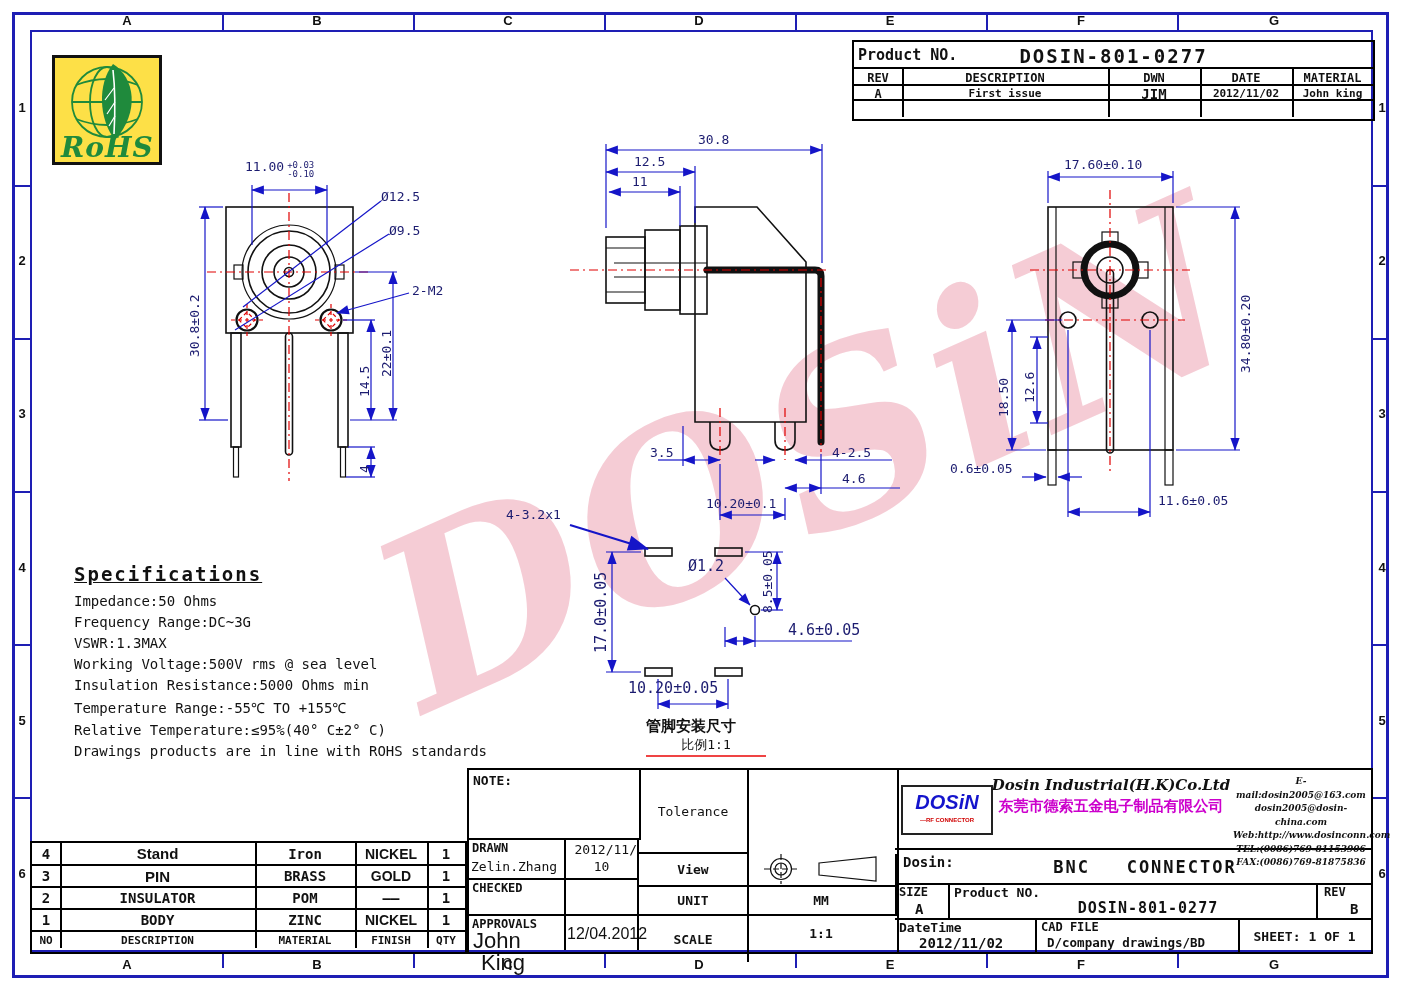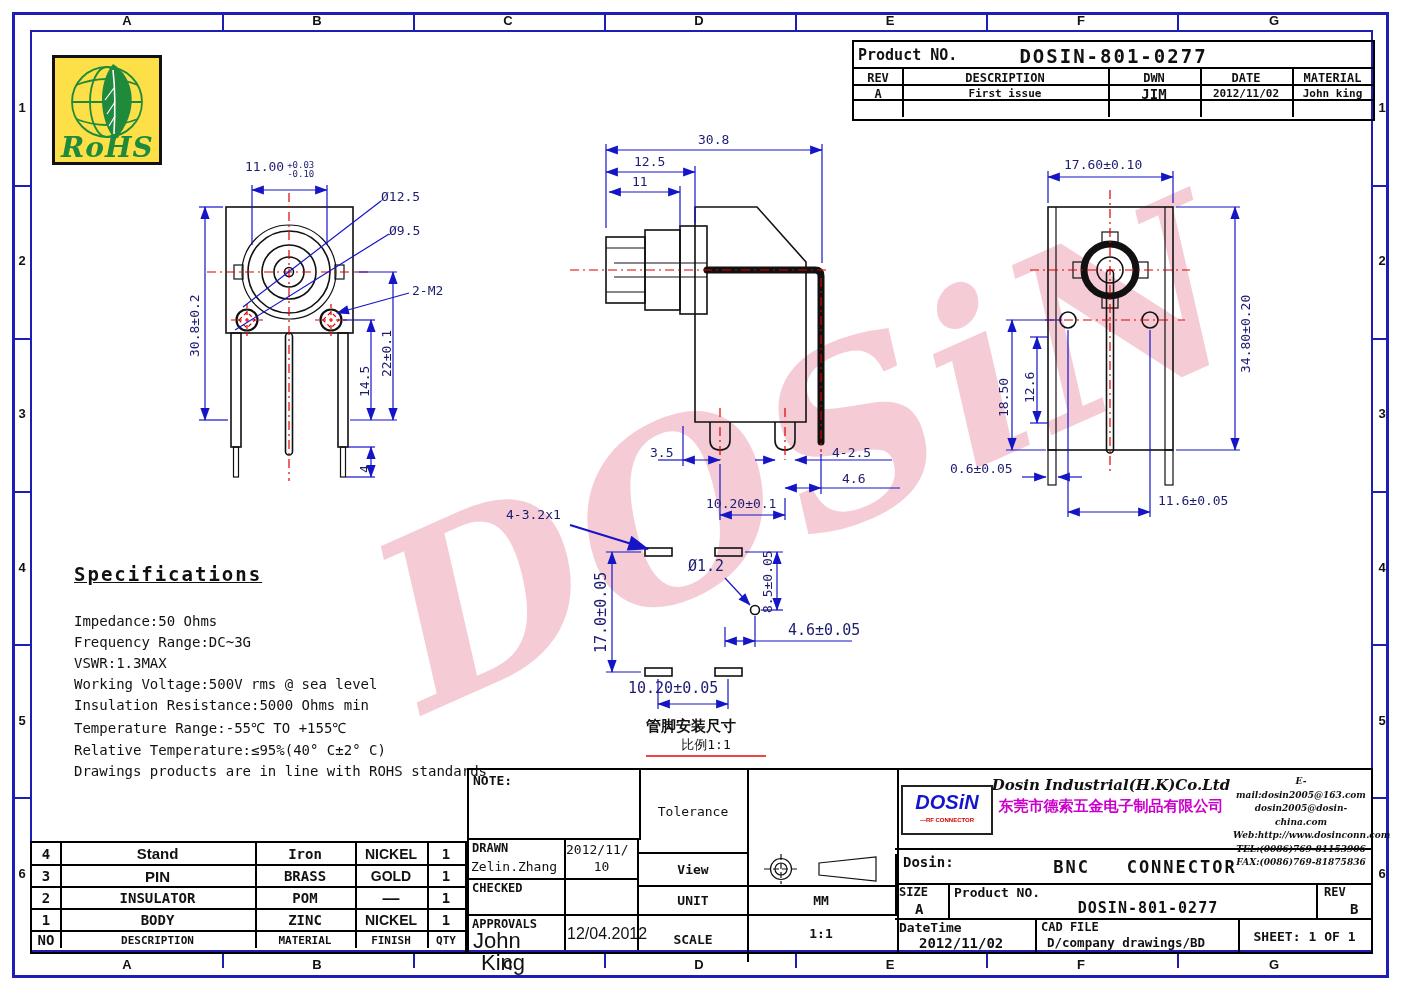--- a/index.html
+++ b/index.html
@@ -366,21 +366,21 @@
     <div class="d dv dL" style="left:92px;top:158px">17.0±0.05</div>
     <div class="d dL" style="left:188px;top:62px">Ø1.2</div>
     <div class="d dv" style="left:260px;top:118px">8.5±0.05</div>
     <div class="d dL" style="left:288px;top:126px">4.6±0.05</div>
     <div class="d dL" style="left:128px;top:184px">10.20±0.05</div>
     <div class="abs" style="left:146px;top:222px;width:120px;text-align:left;font:bold 15px 'DejaVu Sans Mono',monospace;border-bottom:2px solid #ef4444;padding-bottom:19px">管脚安装尺寸</div>
     <div class="abs" style="left:146px;top:241px;width:120px;text-align:center;font:13px 'DejaVu Sans Mono',monospace">比例1:1</div>
   </div>
 
   <div class="abs" style="left:74px;top:563px;width:430px">
-    <div style="font:bold 19px 'DejaVu Sans Mono',monospace;text-decoration:underline;letter-spacing:2px;margin-bottom:28px">Specifications</div>
+    <div style="font:bold 19px 'DejaVu Sans Mono',monospace;text-decoration:underline;letter-spacing:2px;margin-bottom:8px">Specifications</div>
     <div class="spec-line">Impedance:50 Ohms</div>
     <div class="spec-line">Frequency Range:DC~3G</div>
     <div class="spec-line">VSWR:1.3MAX</div>
     <div class="spec-line">Working Voltage:500V rms @ sea level</div>
     <div class="spec-line">Insulation Resistance:5000 Ohms min</div>
     <div class="spec-line">Temperature Range:-55℃ TO +155℃</div>
     <div class="spec-line">Relative Temperature:≤95%(40° C±2° C)</div>
     <div class="spec-line">Drawings products are in line with ROHS standards</div>
   </div>
 
@@ -403,38 +403,38 @@
     <div class="cell ctr br bb" style="left:223px;top:45px;width:100px;height:20px;font-size:14px">POM</div>
     <div class="cell ctr br bb" style="left:323px;top:45px;width:72px;height:20px;font-size:14px">——</div>
     <div class="cell ctr bb" style="left:395px;top:45px;width:38px;height:20px;font-size:14px">1</div>
 
     <div class="cell ctr br bb" style="left:0;top:67px;width:28px;height:20px;font-size:14px">1</div>
     <div class="cell ctr br bb" style="left:28px;top:67px;width:195px;height:20px;font-size:14px">BODY</div>
     <div class="cell ctr br bb" style="left:223px;top:67px;width:100px;height:20px;font-size:14px">ZINC</div>
     <div class="cell ctr br bb" style="left:323px;top:67px;width:72px;height:20px;font-size:14px;font-family:'Liberation Sans',sans-serif">NICKEL</div>
     <div class="cell ctr bb" style="left:395px;top:67px;width:38px;height:20px;font-size:14px">1</div>
 
-    <div class="cell ctr br" style="left:0;top:89px;width:28px;height:16px;font-size:14px">NO</div>
+    <div class="cell ctr br" style="left:0;top:89px;width:28px;height:16px;font-size:11px">NO</div>
     <div class="cell ctr br" style="left:28px;top:89px;width:195px;height:16px;font-size:11px">DESCRIPTION</div>
     <div class="cell ctr br" style="left:223px;top:89px;width:100px;height:16px;font-size:11px">MATERIAL</div>
     <div class="cell ctr br" style="left:323px;top:89px;width:72px;height:16px;font-size:11px">FINISH</div>
     <div class="cell ctr" style="left:395px;top:89px;width:38px;height:16px;font-size:11px">QTY</div>
   </div>
 
   <div class="blk" style="left:467px;top:768px;width:428px;height:182px">
 
     <div class="abs br bb" style="left:0;top:0;width:170px;height:68px">
       <div class="cell" style="left:4px;top:3px;font-size:13px">NOTE:</div>
     </div>
     <div class="abs br bb" style="left:0;top:70px;width:95px;height:38px">
       <div class="cell" style="left:3px;top:1px;font-size:12px">DRAWN</div>
       <div class="abs" style="left:2px;top:19px;font-size:13px">Zelin.Zhang</div>
     </div>
     <div class="abs br bb" style="left:97px;top:70px;width:71px;height:38px">
-      <div class="abs" style="left:0;top:2px;width:71px;text-align:left;font-size:13px">2012/11/</div>
+      <div class="abs" style="left:0;top:2px;width:71px;text-align:right;font-size:13px">2012/11/</div>
       <div class="abs" style="left:0;top:19px;width:71px;text-align:center;font-size:13px">10</div>
     </div>
     <div class="abs br bb" style="left:0;top:110px;width:95px;height:34px">
       <div class="cell" style="left:3px;top:1px;font-size:12px">CHECKED</div>
     </div>
     <div class="abs br bb" style="left:97px;top:110px;width:71px;height:34px"></div>
     <div class="abs br" style="left:0;top:146px;width:95px;height:34px">
       <div class="cell" style="left:3px;top:1px;font-size:12px">APPROVALS</div>
     </div>
     <div class="abs" style="left:4px;top:158px;font:22px 'Liberation Sans',sans-serif;z-index:5">John</div>

